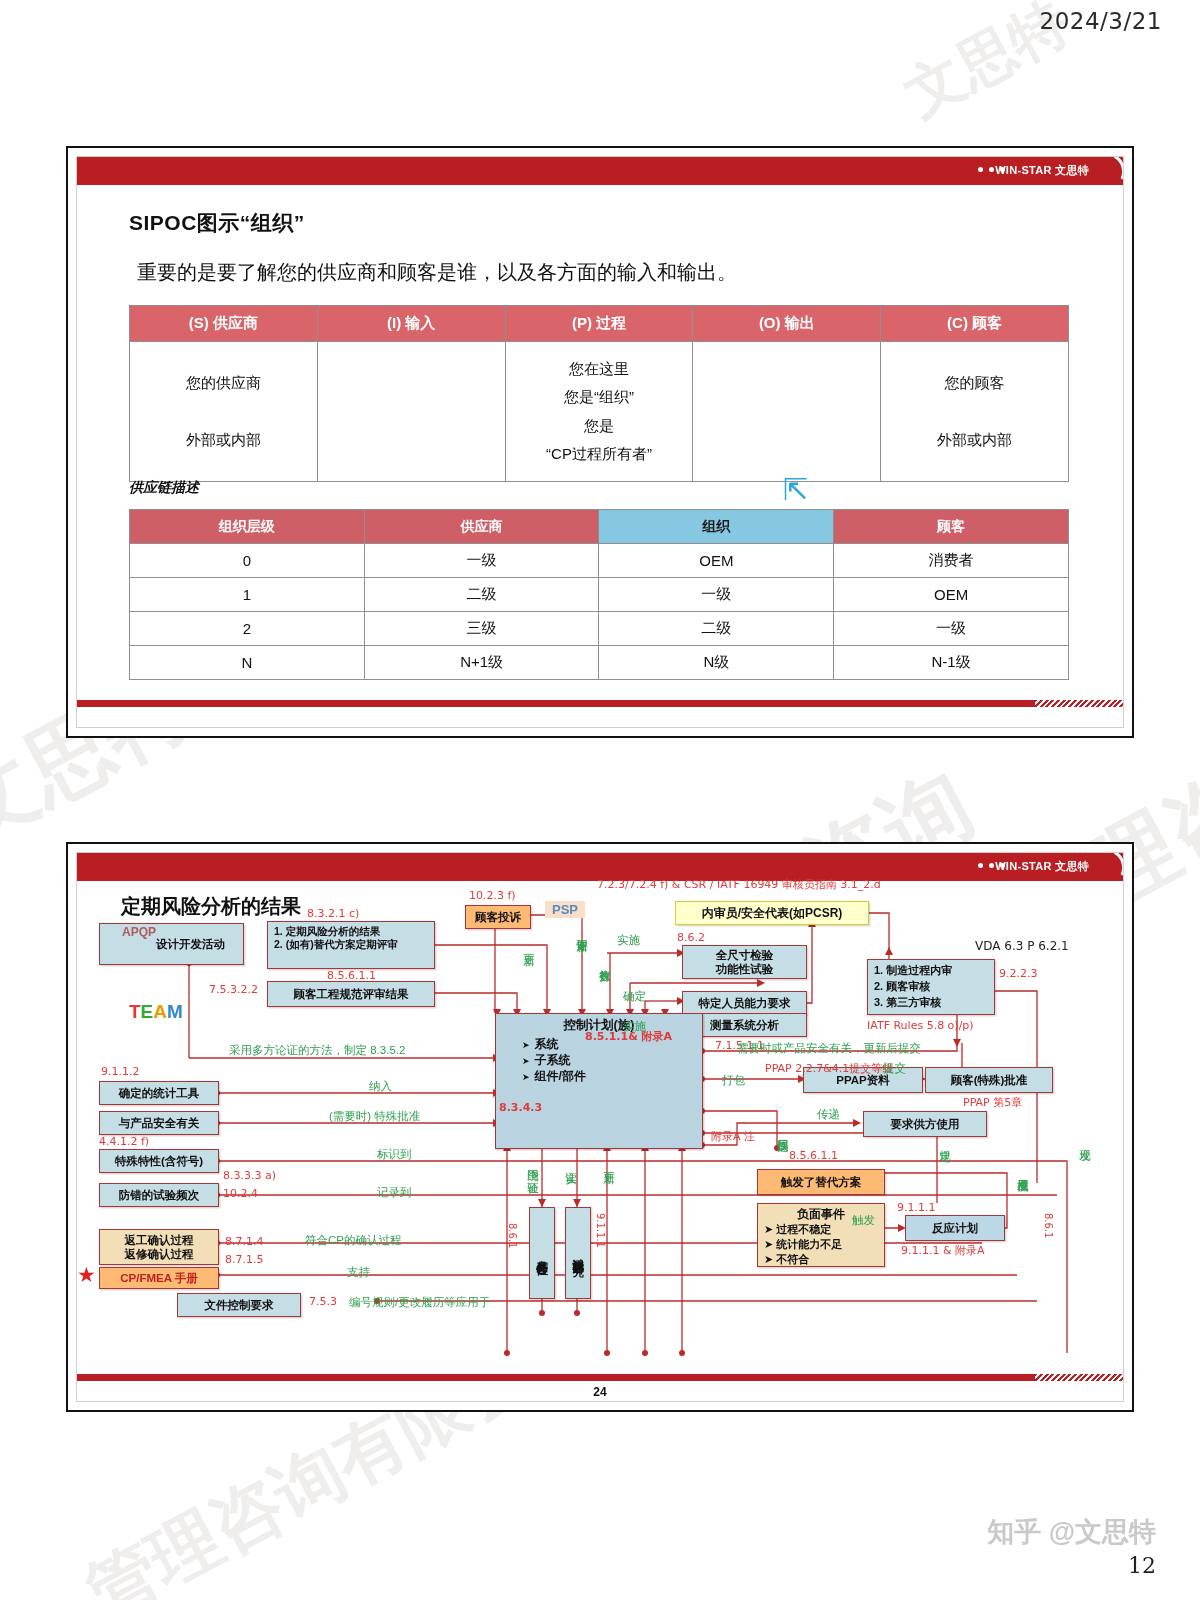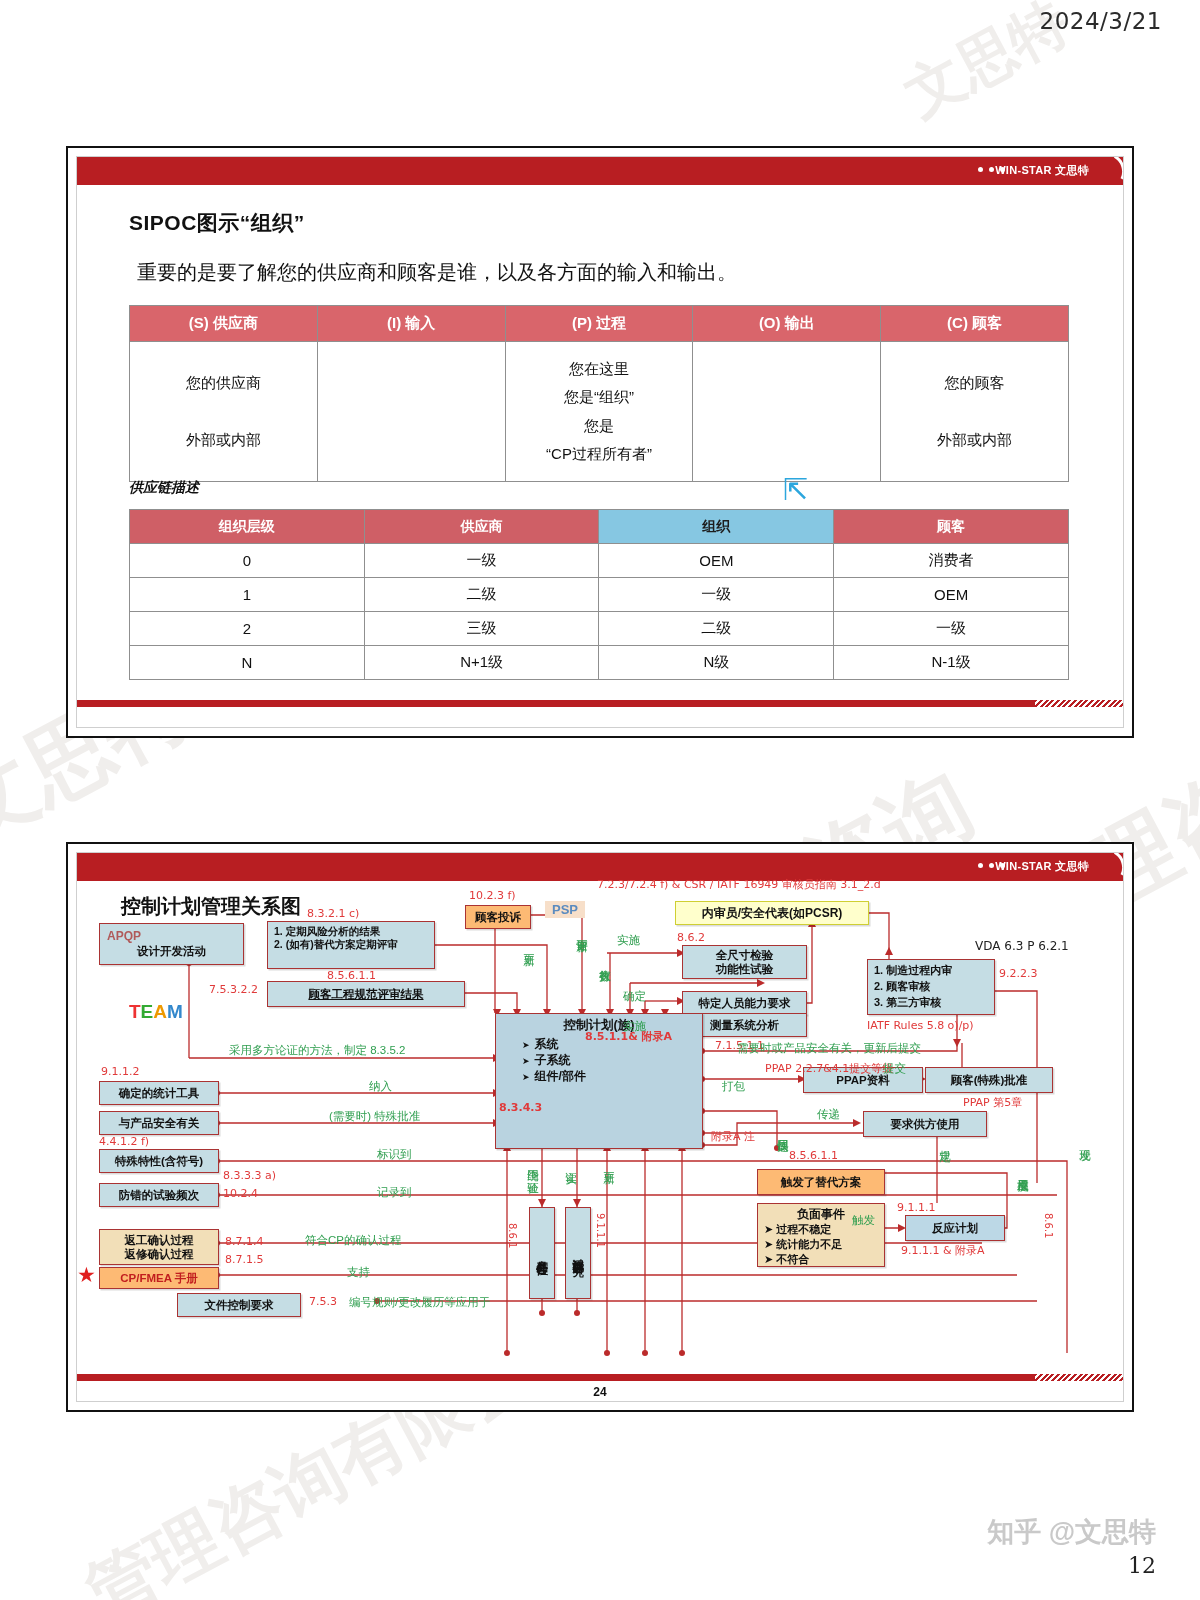--- a/index.html
+++ b/index.html
@@ -258,21 +258,21 @@
     <div class="hdr">
       <div class="dots">
           <i></i>
           <i></i>
           <i></i>
         </div>
       <div class="brand">WIN-STAR 文思特</div>
       <div class="swoosh"></div>
     </div>
 
-    <div class="s2-title">控制计划管理关系图</div>
+    <div class="s2-title">定期风险分析的结果</div>
 
     <div class="canvas">
 
       <svg width="1052" height="500" viewBox="0 0 1052 500">
         <g stroke="#bb2b2b" stroke-width="1.3" fill="none">
 
           <path d="M112 80 L112 175"></path>
 
           <path d="M112 175 L420 175"></path>
 
@@ -387,32 +387,32 @@
           <polygon points="776,236 776,244 784,240"></polygon>
           <polygon points="426,268 434,268 430,260"></polygon>
           <polygon points="526,268 534,268 530,260"></polygon>
           <polygon points="564,268 572,268 568,260"></polygon>
           <polygon points="601,268 609,268 605,260"></polygon>
           <polygon points="461,316 469,316 465,324"></polygon>
           <polygon points="496,316 504,316 500,324"></polygon>
         </g>
       </svg>
 
-      <div class="nd" style="left:22px;top:40px;width:145px;height:42px;flex-direction:column;">
+      <div class="nd" style="left:22px;top:40px;width:145px;height:42px;">
         <span style="color:#b05a5a;font-size:12px;align-self:flex-start;margin-left:4px;">APQP</span>
         <span>设计开发活动</span>
       </div>
 
       <div class="ref" style="left:230px;top:24px;">8.3.2.1 c)</div>
       <div class="nd list" style="left:190px;top:38px;width:168px;height:48px;white-space:pre-line;font-size:10.5px;">1. 定期风险分析的结果
 2. (如有)替代方案定期评审</div>
       <div class="ref" style="left:250px;top:86px;">8.5.6.1.1</div>
 
       <div class="ref" style="left:132px;top:100px;">7.5.3.2.2</div>
-      <div class="nd" style="left:190px;top:98px;width:198px;height:26px;text-decoration:underline;">顾客工程规范评审结果</div>
+      <div class="nd" style="left:190px;top:98px;width:168px;height:26px;">顾客工程规范评审结果</div>
 
       <div class="ref" style="left:392px;top:6px;">10.2.3 f)</div>
       <div class="nd cream" style="left:388px;top:22px;width:66px;height:24px;">顾客投诉</div>
 
       <div class="psp" style="left:468px;top:18px;">PSP</div>
       <div class="lbl vert" style="left:497px;top:48px;">评审更新</div>
       <div class="lbl vert" style="left:444px;top:62px;">更新</div>
 
       <div class="ref" style="left:520px;top:-6px;">7.2.3/7.2.4 f) &amp; CSR / IATF 16949 审核员指南 3.1_2.d</div>
       <div class="nd yel hl" style="left:598px;top:18px;width:194px;height:24px;font-size:12px;">内审员/安全代表(如PCSR)</div>
@@ -446,21 +446,21 @@
         </div>
       </div>
       <div class="ref" style="left:508px;top:146px;font-weight:700;">8.5.1.1&amp; 附录A</div>
       <div class="ref" style="left:422px;top:218px;font-weight:700;">8.3.4.3</div>
       <div class="chev y" style="left:424px;top:236px;width:72px;">样件</div>
       <div class="chev g" style="left:488px;top:236px;width:72px;">试产</div>
       <div class="chev g" style="left:552px;top:236px;width:74px;">量产</div>
 
       <div class="lbl" style="left:660px;top:158px;">需要时或产品安全有关，更新后提交</div>
       <div class="ref" style="left:688px;top:178px;">PPAP 2.2.7&amp;4.1提交等级</div>
-      <div class="lbl" style="left:645px;top:196px;">打包</div>
+      <div class="lbl" style="left:645px;top:190px;">打包</div>
       <div class="nd" style="left:726px;top:184px;width:120px;height:26px;">PPAP资料</div>
       <div class="lbl" style="left:806px;top:178px;">提交</div>
       <div class="nd" style="left:848px;top:184px;width:128px;height:26px;">顾客(特殊)批准</div>
       <div class="ref" style="left:886px;top:212px;">PPAP 第5章</div>
 
       <div class="lbl" style="left:740px;top:224px;">传递</div>
       <div class="nd" style="left:786px;top:228px;width:124px;height:26px;">要求供方使用</div>
 
       <div class="ref" style="left:634px;top:246px;">附录A 注</div>
       <div class="lbl vert" style="left:698px;top:248px;">返回尽快</div>

